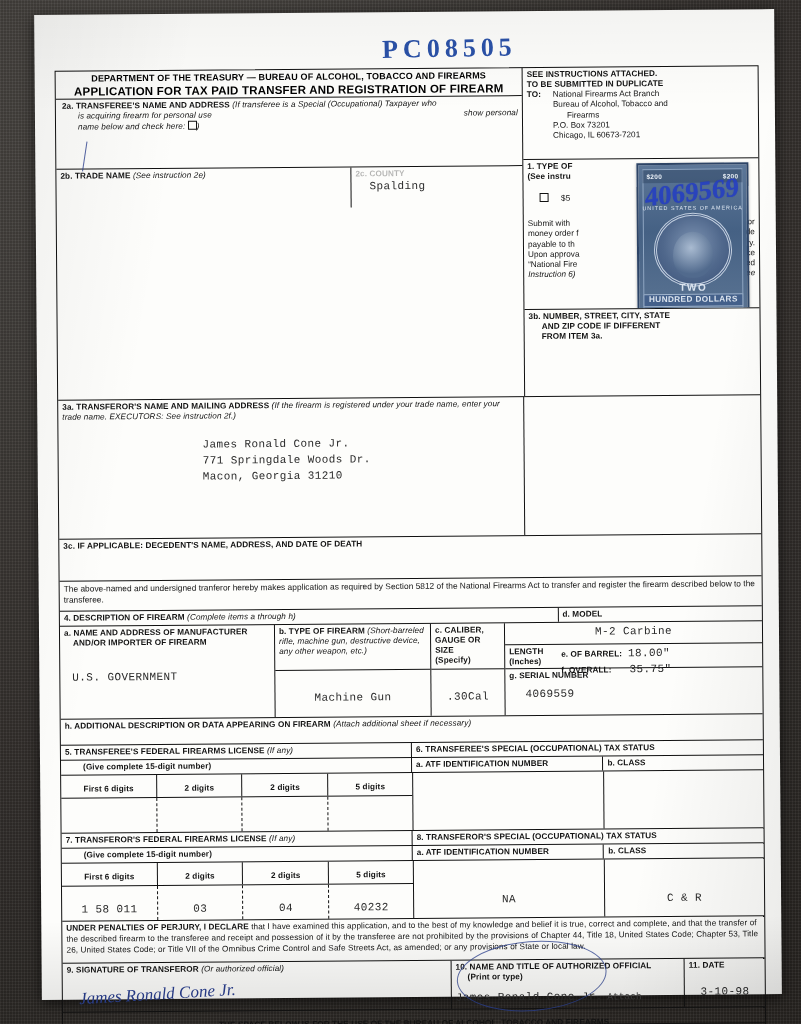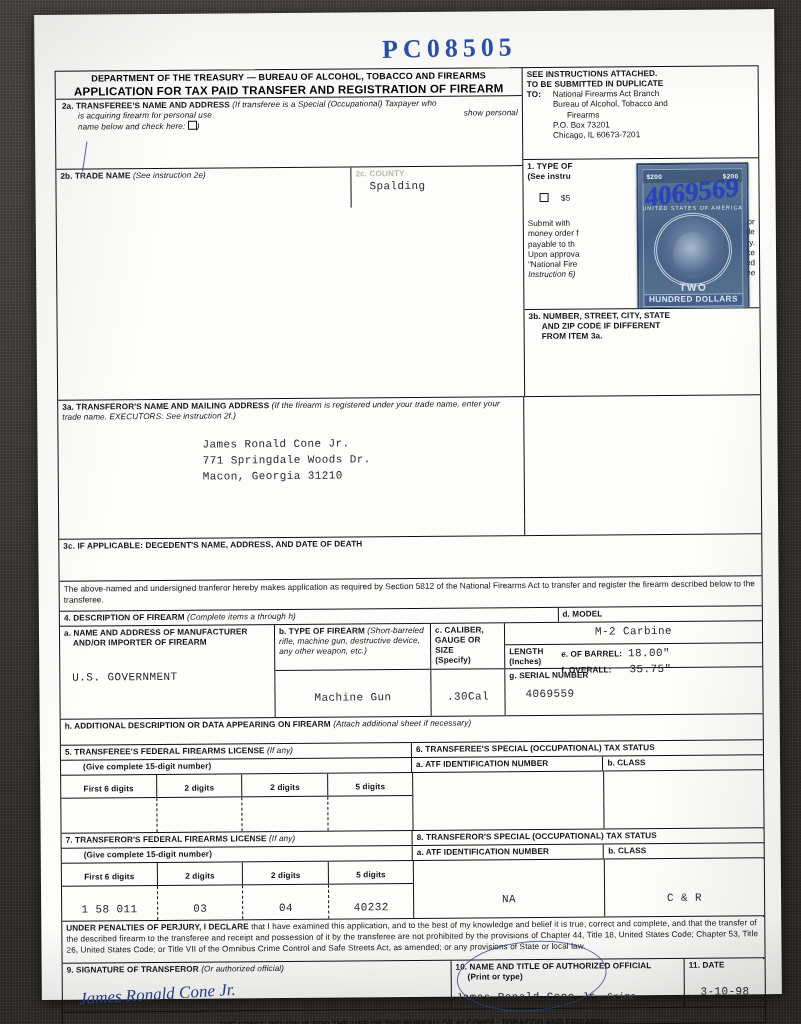--- a/index.html
+++ b/index.html
@@ -468,21 +468,21 @@
             <span>9. SIGNATURE OF TRANSFEROR</span>
             <span class="it">(Or authorized official)</span>
           </div>
           <div class="sigscript" style="font-size:17px; margin:4px 0 0 12px;">James Ronald Cone Jr.</div>
         </div>
         <div class="cell br" style="width:234px;">
           <div class="lbl">10. NAME AND TITLE OF AUTHORIZED OFFICIAL</div>
           <div class="lbl it" style="padding-left:12px;">(Print or type)</div>
           <div style="margin-top:4px;">
             <span class="type">James Ronald Cone Jr.</span>
-            <span class="typesm">Crime</span>
+            <span class="typesm">Attach</span>
           </div>
         </div>
         <div class="cell" style="width:80px;">
           <div class="lbl">11. DATE</div>
           <div class="type ctr" style="margin-top:14px;">3-10-98</div>
         </div>
       </div>
 
       <div class="cell bt ctr" style="height:16px;">
         <span class="lbl">THE SPACE BELOW IS FOR THE USE OF THE BUREAU OF ALCOHOL, TOBACCO AND FIREARMS</span>

